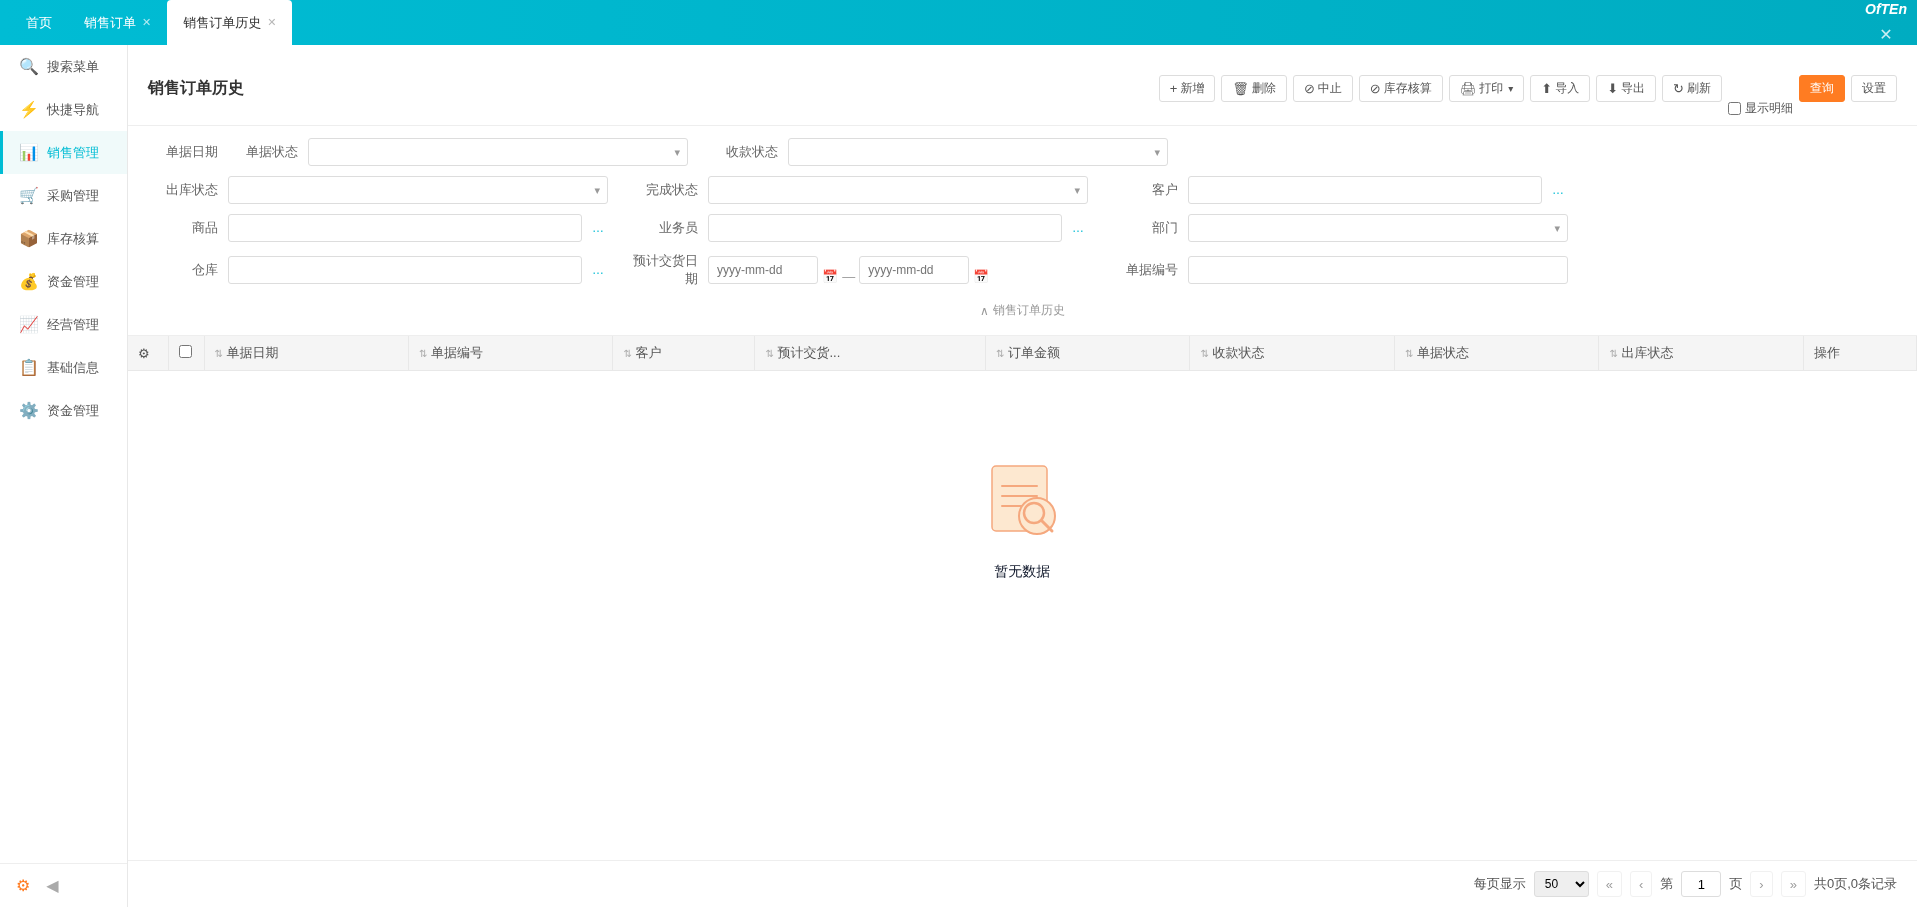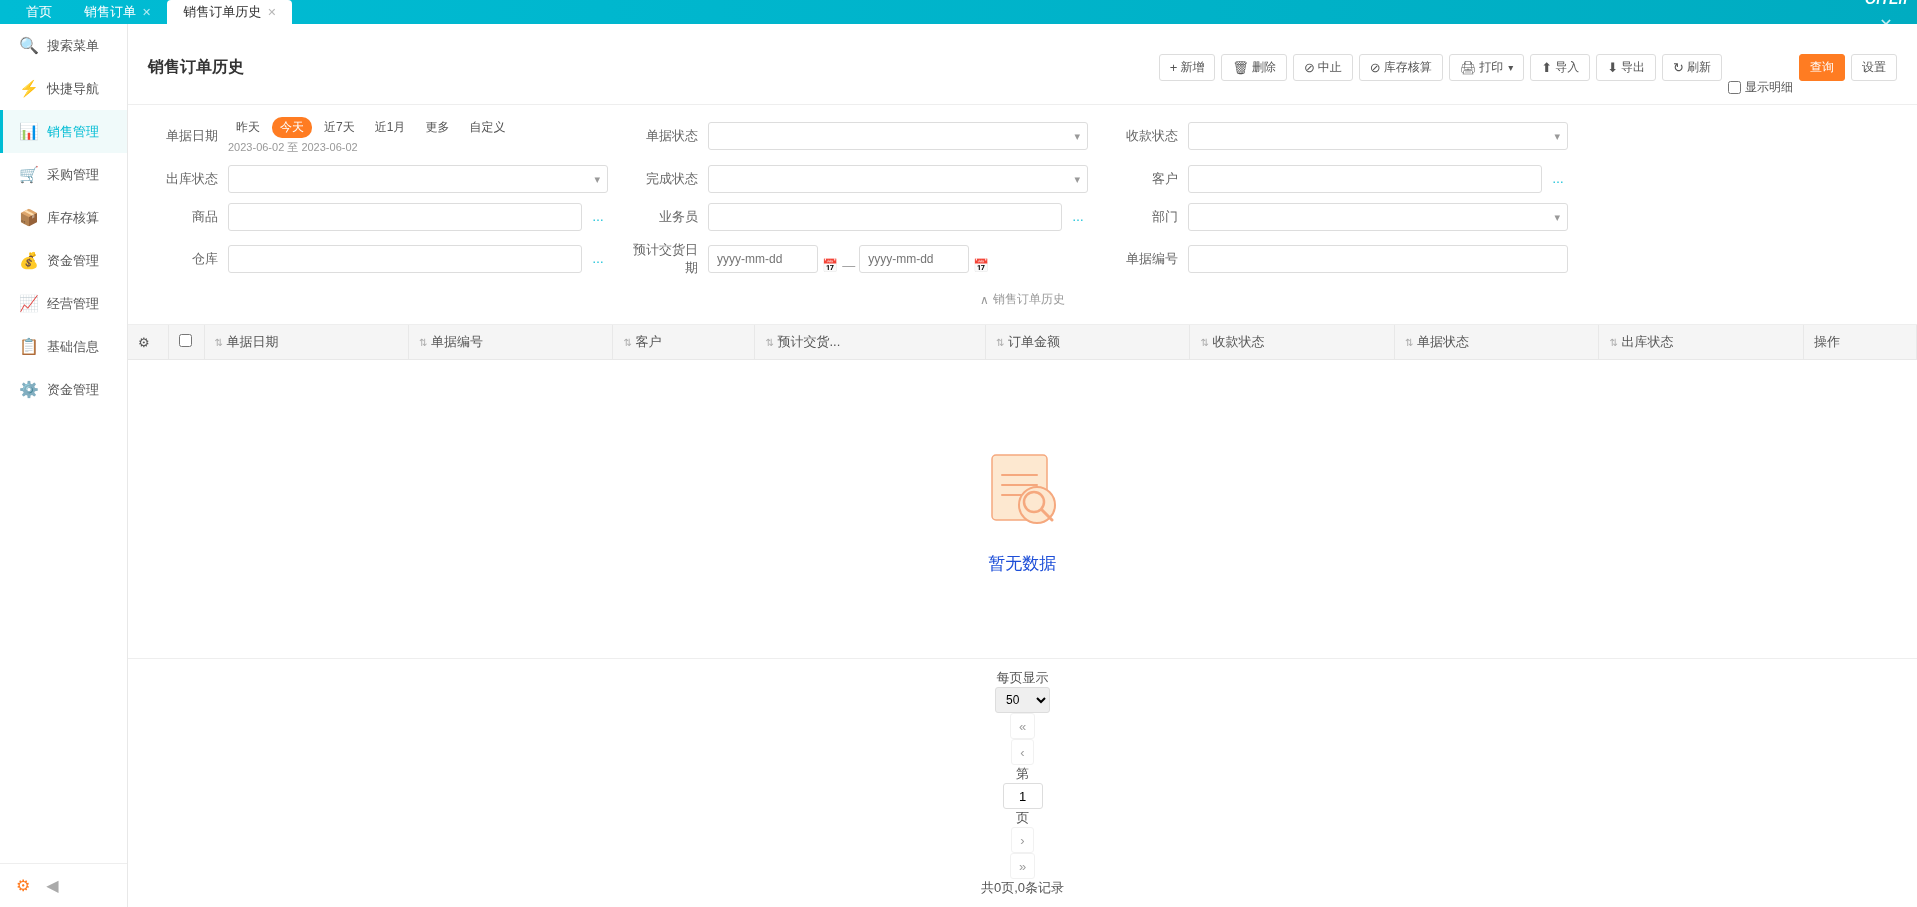--- a/index.html
+++ b/index.html
@@ -1,20 +1,20 @@
 <!DOCTYPE html>
 <html><head>
   <meta charset="utf-8">
   <style>
     * { box-sizing: border-box; margin: 0; padding: 0; }
     body { font-family: 'Microsoft YaHei', Arial, sans-serif; font-size: 13px; background: #f5f5f5; color: #333; display: flex; flex-direction: column; height: 100vh; overflow: hidden; }
 
     
     .top-bar {
-      height: 24px;
+      height: 45px;
       background: linear-gradient(90deg, #00bcd4, #00acc1);
       display: flex;
       align-items: center;
       padding: 0 10px;
       color: #fff;
       flex-shrink: 0;
     }
     .tabs-area {
       display: flex;
       align-items: center;
@@ -312,44 +312,43 @@
     .th-settings { width: 40px; text-align: center; }
     .th-check { width: 36px; text-align: center; }
     .empty-state {
       display: flex;
       flex-direction: column;
       align-items: center;
       justify-content: center;
       padding: 80px 0;
       color: #bbb;
     }
-    .empty-text { font-size: 17px; color: #1d4ed8; }
+    .empty-text { font-size: 14px; color: #0f172a; }
 
     
     .empty-illustration {
       width: 100px;
       height: 100px;
       margin-bottom: 12px;
       position: relative;
     }
     .empty-illustration svg { width: 100%; height: 100%; }
 
     
     .pagination-bar {
       display: flex;
       align-items: center;
       justify-content: flex-end;
       padding: 10px 20px;
       background: #fff;
       border-top: 1px solid #eee;
-      gap: 0;
+      gap: 8px;
       font-size: 13px;
       color: #555;
       flex-shrink: 0;
-      flex-direction: column;
     }
     .page-size-select {
       border: 1px solid #ddd;
       border-radius: 3px;
       padding: 3px 6px;
       font-size: 12px;
       height: 26px;
     }
     .page-btn {
       padding: 2px 8px;
@@ -489,33 +488,20 @@
         <button class="toolbar-btn">
           <span>设置</span>
         </button>
       </div>
     </div>
 
     <div class="filter-area">
 
       <div class="filter-row">
         <span class="filter-label">单据日期</span>
-        <div class="filter-control">
-          <div class="filter-date-group">
-            <div class="date-quick-btns">
-              <span class="date-quick-btn">昨天</span>
-              <span class="date-quick-btn active">今天</span>
-              <span class="date-quick-btn">近7天</span>
-              <span class="date-quick-btn">近1月</span>
-              <span class="date-quick-btn">更多</span>
-              <span class="date-quick-btn">自定义</span>
-            </div>
-            <div class="date-range-text">2023-06-02 至 2023-06-02</div>
-          </div>
-        </div>
 
         <span class="filter-label">单据状态</span>
         <div class="filter-control">
           <div class="select-wrapper">
             <select class="filter-select">
               <option value=""></option>
             </select>
           </div>
         </div>
 

